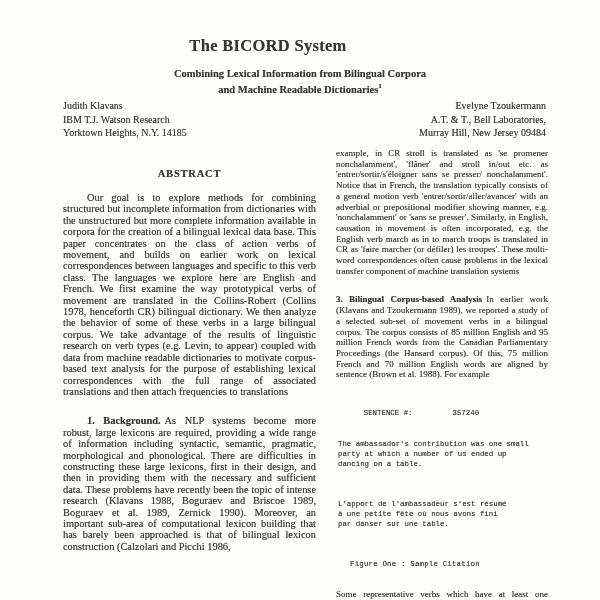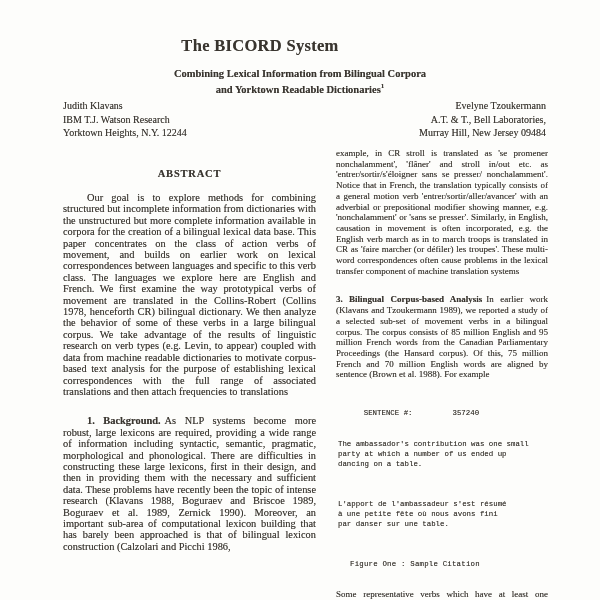--- a/index.html
+++ b/index.html
@@ -4,21 +4,21 @@
 <style>
   html,body{margin:0;padding:0;background:#e8e8e8;}
   .sheet{
     position:relative;width:600px;height:600px;margin:0 auto;
     background:#fdfdfb;overflow:hidden;
     font-family:"Liberation Serif",serif;
     color:#39352f;
     text-shadow:0 0 0.6px rgba(57,53,47,0.55);
   }
   .title{
-    position:absolute;top:36px;left:8px;width:504px;text-align:center;
+    position:absolute;top:36px;left:16px;width:504px;text-align:center;
     font-weight:bold;font-size:16.5px;letter-spacing:0.3px;
   }
   .subtitle{
     position:absolute;left:0;width:600px;text-align:center;
     font-weight:bold;font-size:10.5px;
   }
   .subtitle.l1{top:68px}
   .subtitle.l2{top:82px}
   sup{font-size:7px;}
   .author{position:absolute;top:99px;font-size:10px;line-height:13.5px;}
@@ -54,27 +54,27 @@
 </head>
 <body>
 
 <div class="sheet">
 
   <div class="title">The BICORD System</div>
 
   <div class="subtitle l1">Combining Lexical Information from Bilingual Corpora</div>
 
   <div class="subtitle l2">
-    <span>and Yorktown Readable Dictionaries</span><sup>1</sup>
+    <span>and Machine Readable Dictionaries</span><sup>1</sup>
   </div>
 
   <div class="author left">
     <div>Judith Klavans</div>
     <div>IBM T.J. Watson Research</div>
-    <div>Yorktown Heights, N.Y. 12244</div>
+    <div>Yorktown Heights, N.Y. 14185</div>
   </div>
 
   <div class="author right">
     <div>Evelyne Tzoukermann</div>
     <div>A.T. &amp; T., Bell Laboratories,</div>
     <div>Murray Hill, New Jersey 09484</div>
   </div>
 
   <div class="col col-left">
     <div class="abstract-heading">ABSTRACT</div>

